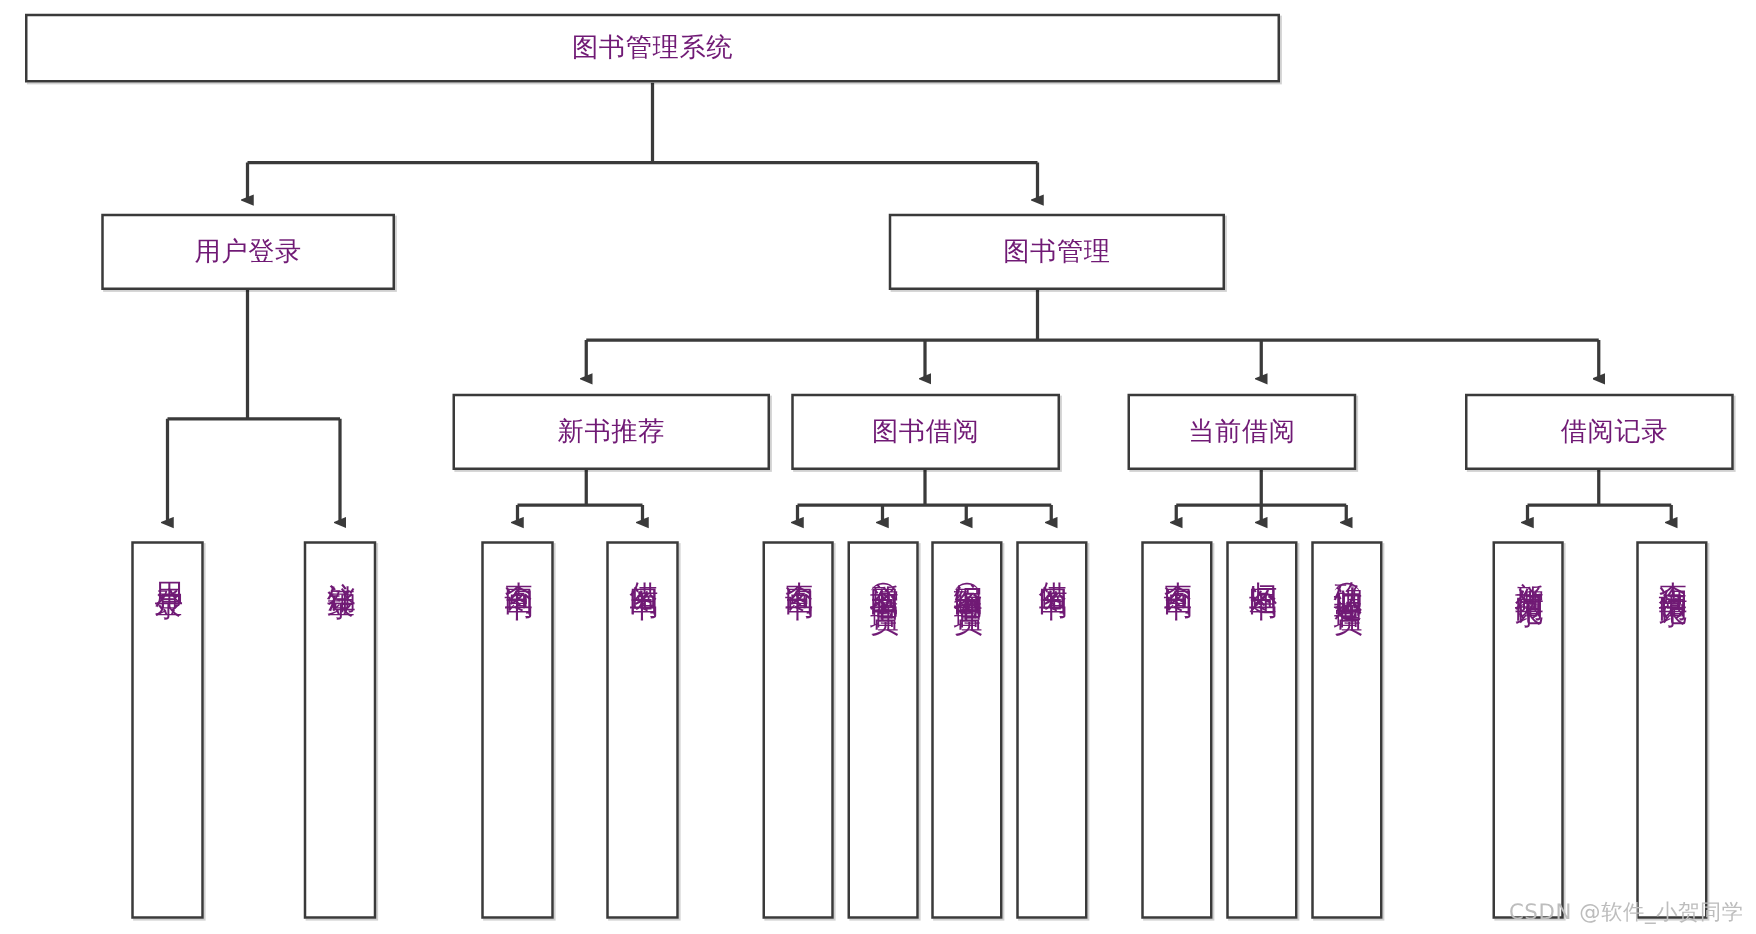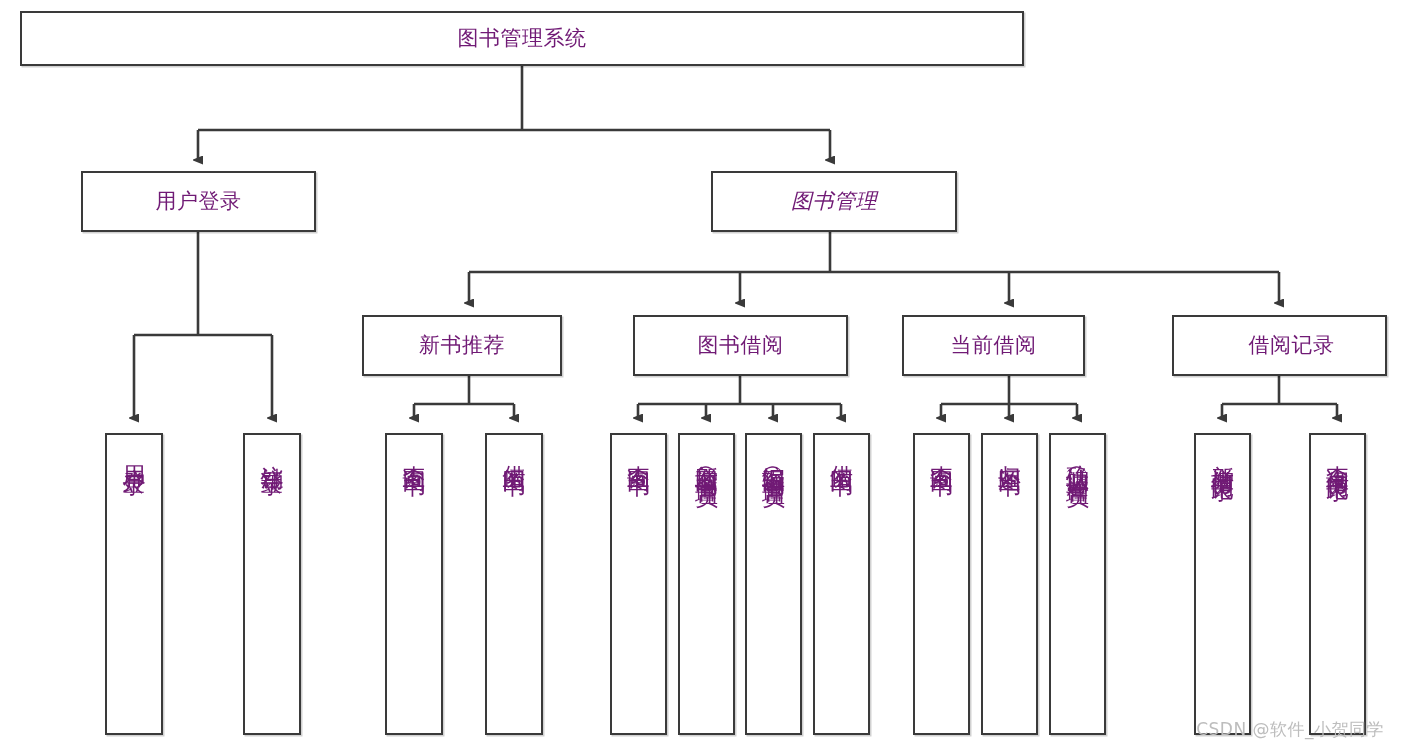--- a/index.html
+++ b/index.html
@@ -52,21 +52,21 @@
   .node.vert .lbl {
     writing-mode: vertical-rl;
     text-orientation: upright;
     font-size: 23px;
     letter-spacing: 3px;
     line-height: 1;
     white-space: nowrap;
   }
   #watermark {
     position: absolute;
-    right: 21px;
+    right: 10px;
     bottom: 6px;
     font-size: 17px;
     color: #bdbdbd;
     letter-spacing: 0.5px;
     user-select: none;
     white-space: nowrap;
   }
 </style>
 </head>
 <body>
@@ -124,25 +124,25 @@
     </g>
   </svg>
 
   <div class="node horiz" style="left:20px; top:11px; width:1004px; height:55px;">
     <span class="lbl">图书管理系统</span>
   </div>
 
   <div class="node horiz" style="left:81px; top:171px; width:235px; height:61px;">
     <span class="lbl">用户登录</span>
   </div>
-  <div class="node horiz" style="left:711px; top:171px; width:246px; height:61px;font-style:italic;">
+  <div class="node horiz" style="left:711px; top:171px; width:269px; height:61px;">
     <span class="lbl">图书管理</span>
   </div>
 
-  <div class="node horiz" style="left:362px; top:315px; width:200px; height:61px;align-items:center;">
+  <div class="node horiz" style="left:362px; top:315px; width:254px; height:61px;align-items:center;">
     <span class="lbl">新书推荐</span>
   </div>
   <div class="node horiz" style="left:633px; top:315px; width:215px; height:61px;">
     <span class="lbl">图书借阅</span>
   </div>
   <div class="node horiz" style="left:902px; top:315px; width:183px; height:61px;">
     <span class="lbl">当前借阅</span>
   </div>
   <div class="node horiz" style="left:1172px; top:315px; width:215px; height:61px;padding-left:24px;">
     <span class="lbl">借阅记录</span>

